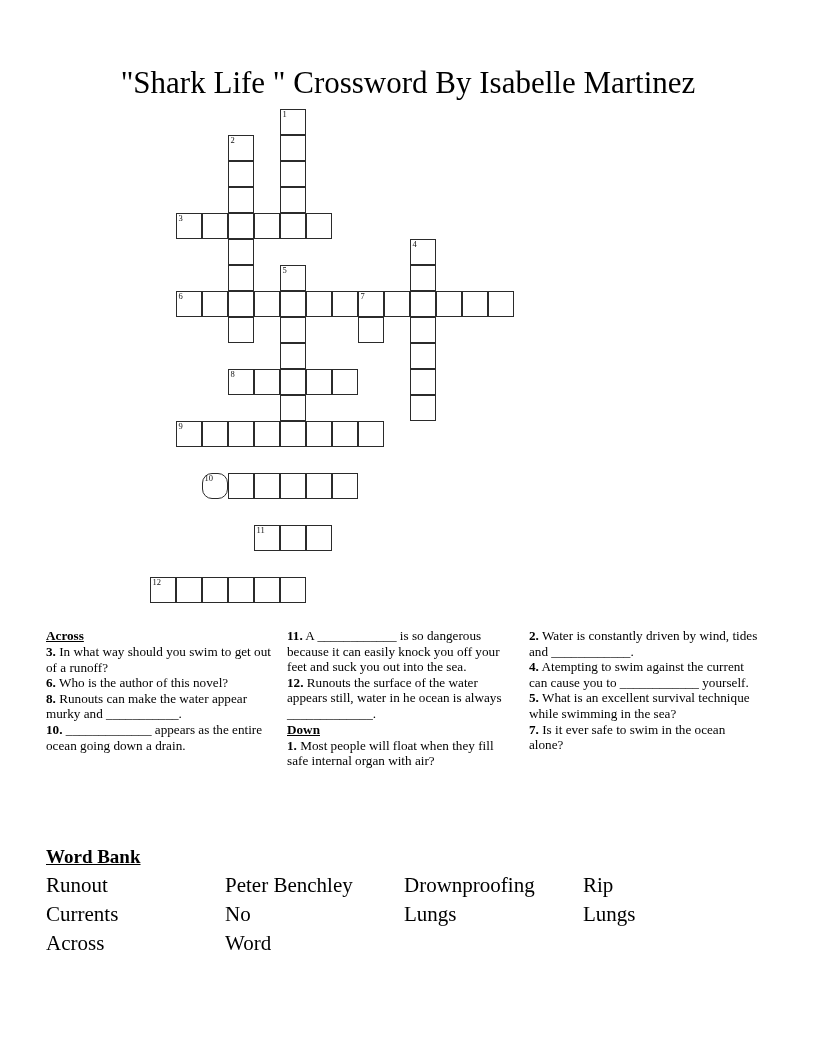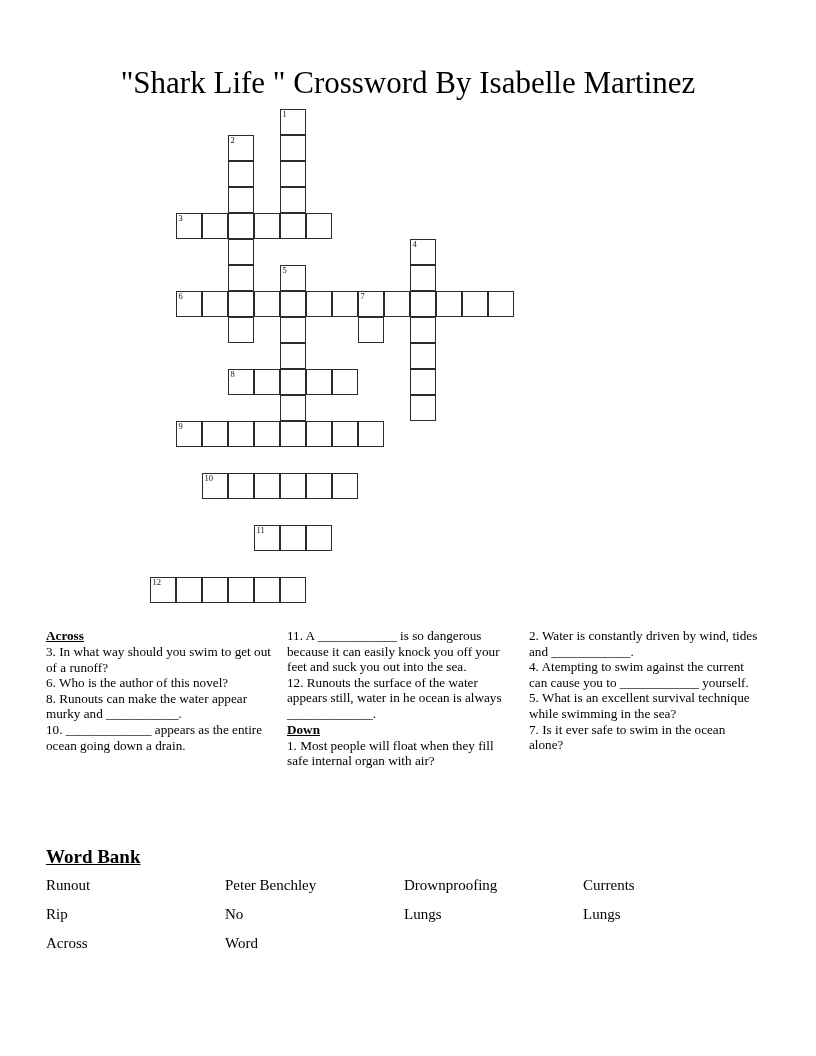--- a/index.html
+++ b/index.html
@@ -94,21 +94,21 @@
     text-decoration: underline;
     font-size: 13.2px;
     line-height: 16px;
     display: block;
     margin-bottom: 0px;
   }
   .clue {
     display: block;
     text-indent: 0;
   }
-  .clue b { font-weight: normal; }
+  .clue b { font-weight: bold; }
 
   
   .wordbank {
     position: absolute;
     left: 46px;
     top: 845px;
     width: 740px;
   }
   .wb-title {
     font-size: 19px;
@@ -117,21 +117,21 @@
     text-decoration: underline;
     display: block;
     margin-bottom: 2px;
   }
   .wb-grid {
     display: grid;
     grid-template-columns: 179px 179px 179px 179px;
     row-gap: 0px;
   }
   .wb-item {
-    font-size: 15px;
+    font-size: 21px;
     line-height: 29px;
     white-space: nowrap;
     font-family: Liberation Serif, serif;
   }
 </style>
 </head>
 <body>
 
 <div class="page">
 
@@ -203,21 +203,21 @@
         <div class="cell" style="left: 332px; top: 369px;"></div>
         <div class="cell" style="left: 176px; top: 421px; z-index: 2;">
           <span class="num">9</span>
         </div>
         <div class="cell" style="left: 202px; top: 421px;"></div>
         <div class="cell" style="left: 228px; top: 421px;"></div>
         <div class="cell" style="left: 254px; top: 421px;"></div>
         <div class="cell" style="left: 306px; top: 421px;"></div>
         <div class="cell" style="left: 332px; top: 421px;"></div>
         <div class="cell" style="left: 358px; top: 421px;"></div>
-        <div class="cell" style="left: 202px; top: 473px; z-index: 2;">
+        <div class="cell" style="left: 202px; top: 473px; z-index: 2; border-radius: 10px;">
           <span class="num">10</span>
         </div>
         <div class="cell" style="left: 228px; top: 473px;"></div>
         <div class="cell" style="left: 254px; top: 473px;"></div>
         <div class="cell" style="left: 280px; top: 473px;"></div>
         <div class="cell" style="left: 306px; top: 473px;"></div>
         <div class="cell" style="left: 332px; top: 473px;"></div>
         <div class="cell" style="left: 254px; top: 525px; z-index: 2;">
           <span class="num">11</span>
         </div>
@@ -259,22 +259,22 @@
     </div>
 
   </div>
 
   <div class="wordbank">
     <span class="wb-title">Word Bank</span>
     <div class="wb-grid" id="wb-root">
         <span class="wb-item">Runout</span>
         <span class="wb-item">Peter Benchley</span>
         <span class="wb-item">Drownproofing</span>
+        <span class="wb-item">Rip</span>
         <span class="wb-item">Currents</span>
-        <span class="wb-item">Rip</span>
         <span class="wb-item">No</span>
         <span class="wb-item">Lungs</span>
         <span class="wb-item">Lungs</span>
         <span class="wb-item">Across</span>
         <span class="wb-item">Word</span>
       </div>
   </div>
 
 </div>
 

